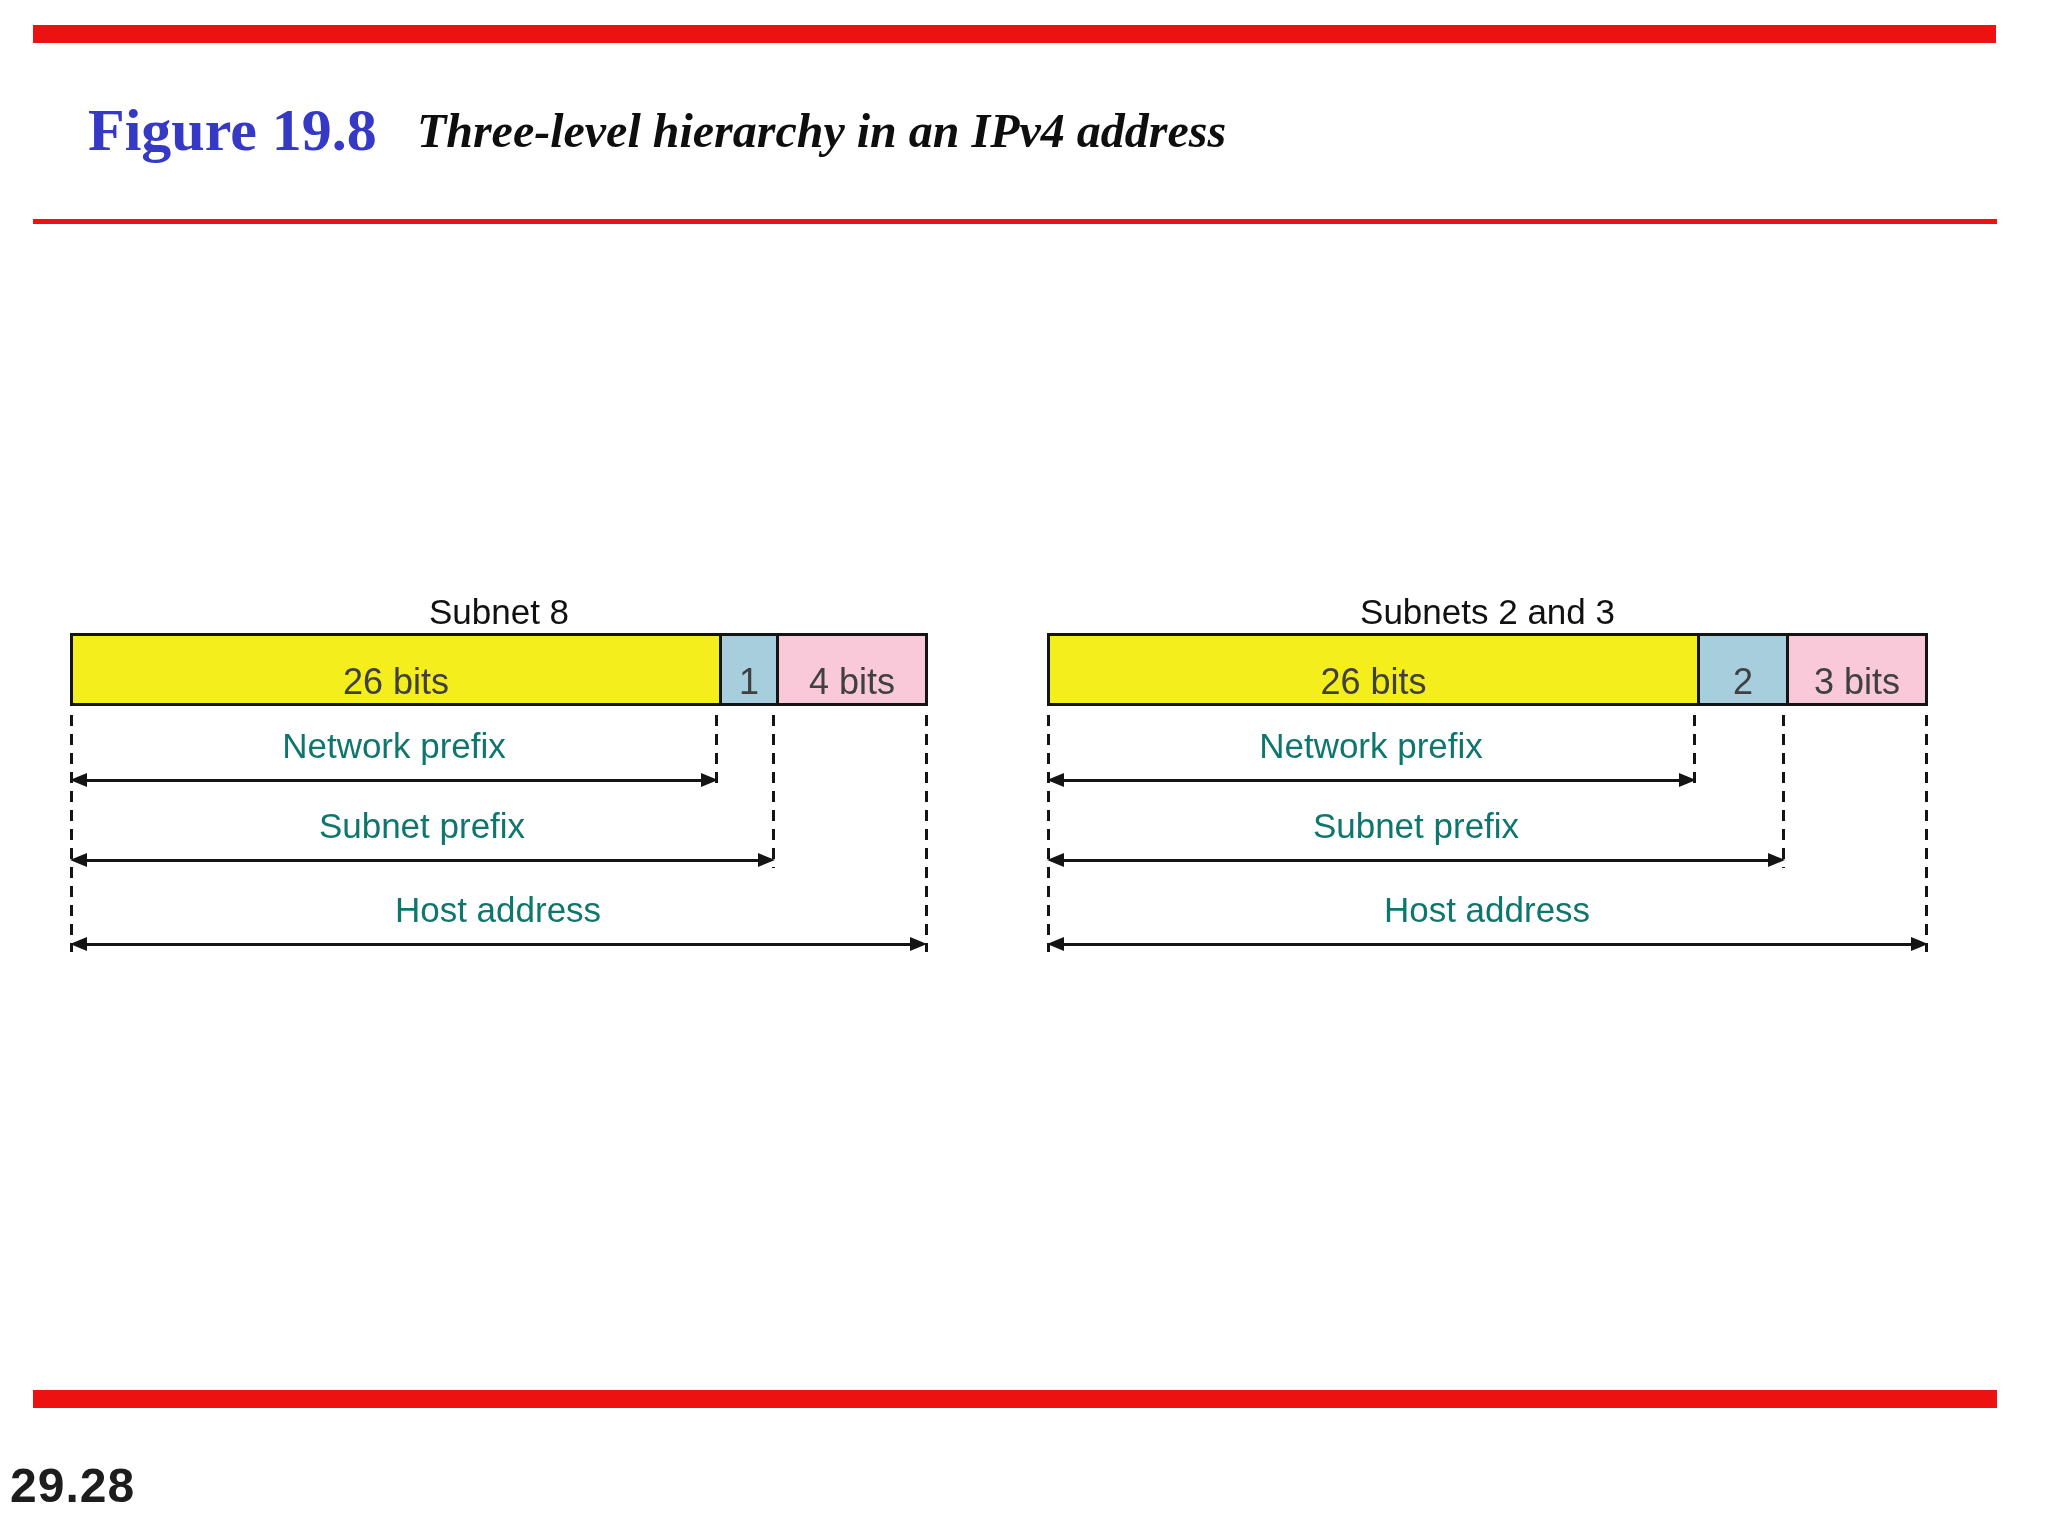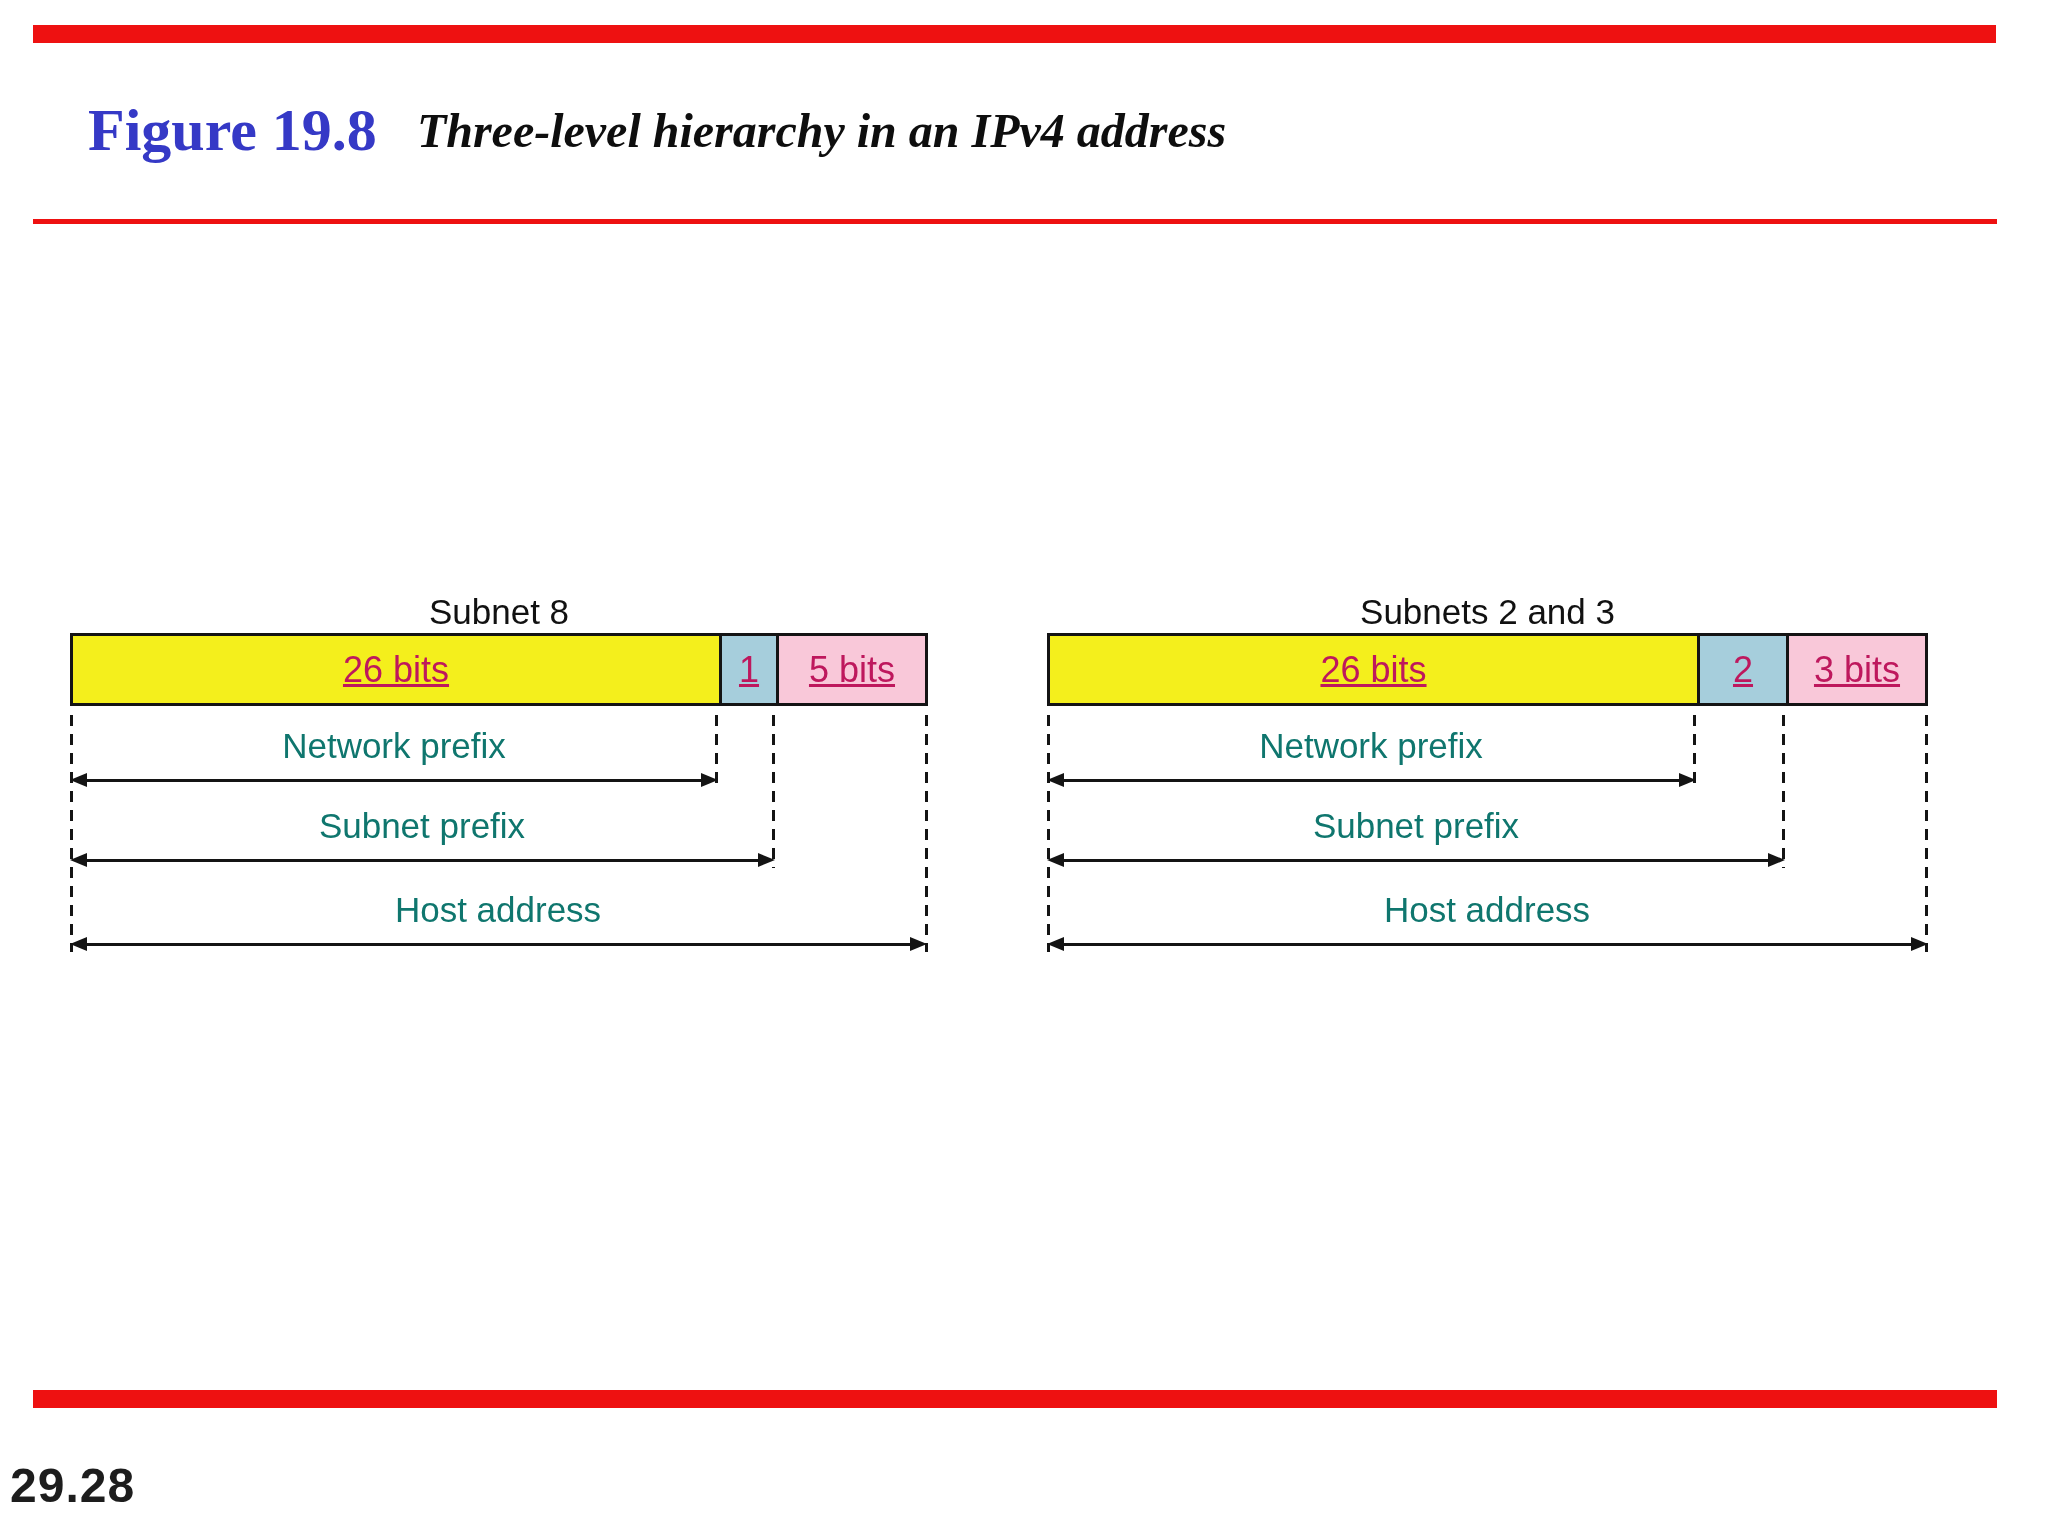--- a/index.html
+++ b/index.html
@@ -19,22 +19,22 @@
 
   .diagram { position:absolute; top:594px; }
   .diagram.left  { left:70px;   width:858px; }
   .diagram.right { left:1047px; width:881px; }
 
   .dheading { position:absolute; left:0; top:-2px; width:100%; text-align:center;
               font-size:35px; color:#111; }
 
   .bar { position:absolute; left:0; top:39px; width:100%; height:73px;
          display:flex; border:3px solid #141414; }
-  .cell { height:100%; display:flex; align-items:center; justify-content:center;
-          font-size:36px; color:#be185d;text-decoration:underline; }
+  .cell { height:100%; display:flex; align-items:flex-end; justify-content:center;
+          font-size:36px; color:#404040; }
   .cell + .cell { border-left:3px solid #141414; }
   .cell.yellow { background:var(--field-yellow,#f4ef1c); }
   .cell.blue   { background:var(--field-blue,#a6cedc); }
   .cell.pink   { background:var(--field-pink,#f9c8d9); flex:1 1 auto; }
 
   .vdash { position:absolute; width:3px; top:121px;
            background:repeating-linear-gradient(to bottom,#141414 0 11px,transparent 11px 19px); }
 
   .span-label { position:absolute; transform:translateX(-50%); font-size:35px; color:#0f766e;
                 white-space:nowrap; }
@@ -67,21 +67,21 @@
     <div class="dheading">Subnet 8</div>
 
     <div class="bar">
       <div class="cell yellow" style="width:646px;">
         <span>26 bits</span>
       </div>
       <div class="cell blue" style="width:57px;">
         <span>1</span>
       </div>
       <div class="cell pink">
-        <span>5 bits</span>
+        <span>4 bits</span>
       </div>
     </div>
 
     <div class="vdash" style="left:0px;   height:237px;"></div>
     <div class="vdash" style="left:645px; height:73px;"></div>
     <div class="vdash" style="left:702px; height:153px;"></div>
     <div class="vdash" style="left:855px; height:237px;"></div>
 
     <div class="span-label" style="left:324px; top:132px;">Network prefix</div>
     <div class="arrow" style="left:0; top:186px; width:648px;">

